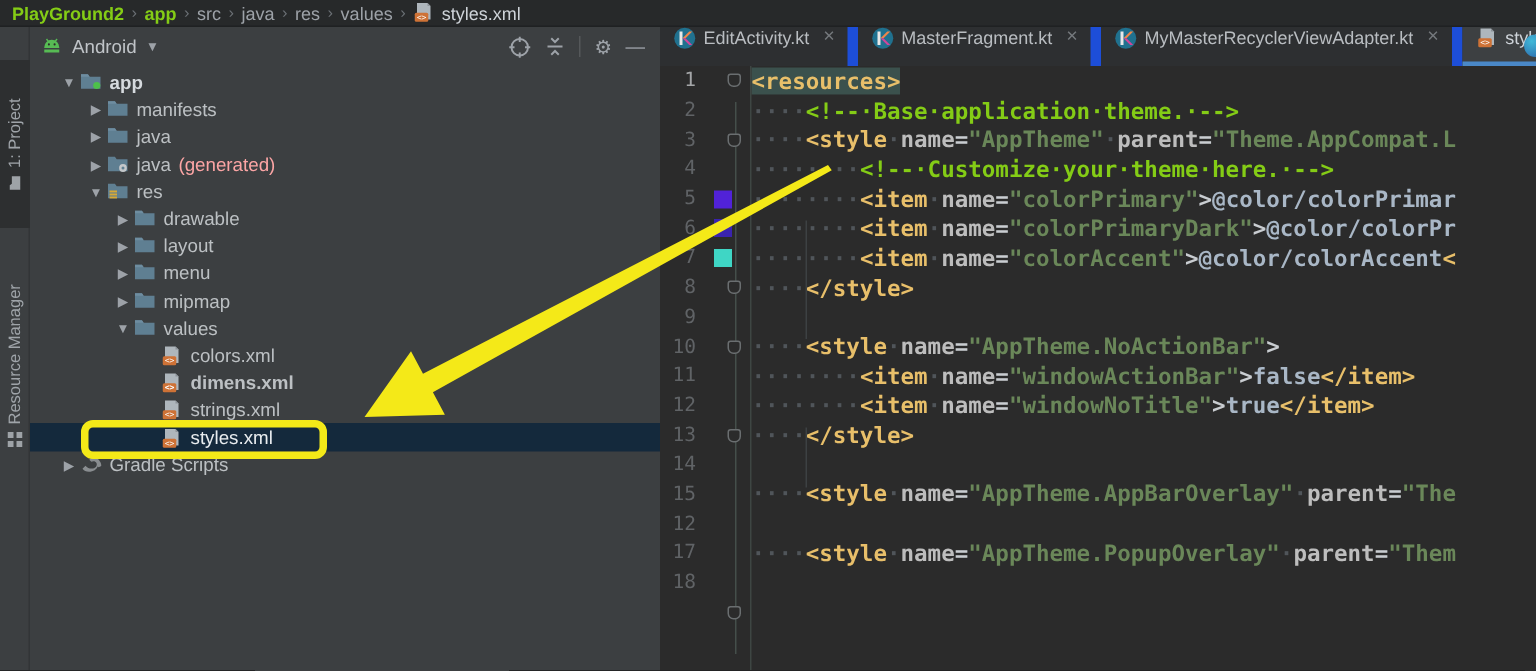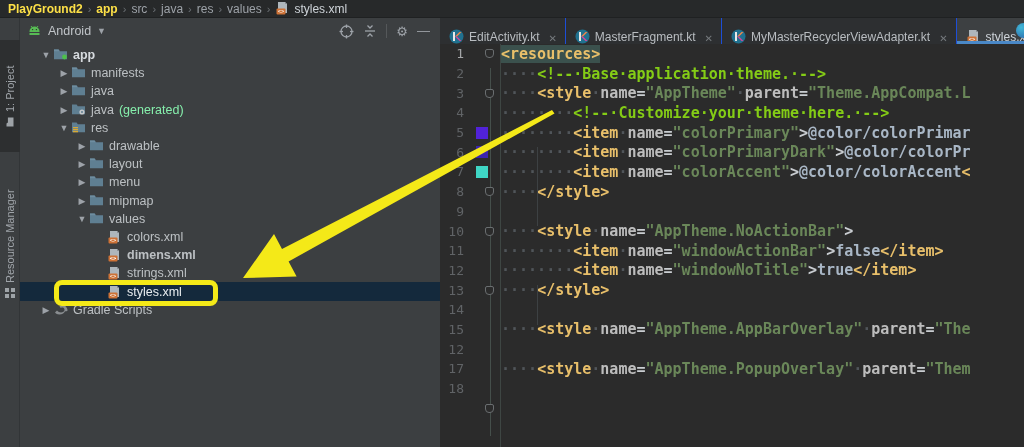--- a/index.html
+++ b/index.html
@@ -5,21 +5,21 @@
   * { margin:0; padding:0; box-sizing:border-box; }
   html,body { background:#1e1f21; }
   #root { position:relative; width:1024px; height:447px; overflow:hidden;
           background:#2b2b2b; font-family:"Liberation Sans", sans-serif; }
 
   
   #topbar { position:absolute; left:0; top:0; width:1024px; height:18px;
             background:#27292a; display:flex; align-items:center; padding-left:8px;
             border-bottom:1px solid #1f2122; z-index:3; }
   .bc-item { font-size:12px; color:#9da2a8; display:flex; align-items:center; gap:4px; }
-  .bc-item.bold { color:#fde047; font-weight:bold; }
+  .bc-item.bold { color:#84cc16; font-weight:bold; }
   .bc-item.current { color:#ced3d8; }
   .bc-sep { color:#6b7075; font-size:11px; margin:0 5px; }
 
   
   #stripe { position:absolute; left:0; top:18px; width:20px; height:429px;
             background:#3c3f41; border-right:1px solid #323537; z-index:2; }
   .stripe-item { position:absolute; left:0; width:20px;
                  writing-mode:vertical-rl; transform:rotate(180deg);
                  display:flex; align-items:center; justify-content:center; gap:5px;
                  font-size:11px; color:#9fa4a9; }
@@ -36,31 +36,31 @@
   #panel-header-icons { margin-left:auto; display:flex; align-items:center; gap:9px; padding-right:10px; }
   .hdr-divider { width:1px; height:14px; background:#55585a; }
 
   #tree { position:relative; padding-top:2px; }
   .trow { position:relative; height:18.2px; display:flex; align-items:center;
           font-size:12.5px; color:#bcc0c3; white-space:nowrap; }
   .trow.bold { font-weight:bold; color:#d6dade; }
   .trow.selected { background:#14293c; color:#e8ecef; }
   .tarrow { width:14px; flex:none; font-size:9px; color:#9da2a8; text-align:center; }
   .ticon { width:15px; height:14px; flex:none; margin-right:5px; position:relative; }
-  .textra { color:#86efac; margin-left:5px; font-weight:normal; }
+  .textra { color:#fca5a5; margin-left:5px; font-weight:normal; }
 
   #yellow-box { position:absolute; left:34px; top:262px; width:164px; height:26px;
                 border:5px solid #f4e918; border-radius:8px; z-index:40; }
 
   
   #editor { position:absolute; left:440px; top:18px; width:584px; height:429px;
             background:#2b2b2b; }
   #tabbar { position:relative; height:26px; background:#27292a; display:flex; overflow:hidden; }
-  .tab { position:relative; display:flex; align-items:flex-end; gap:5px; padding:0 8px 0 9px;
-         background:#2d2f31; border-right:1px solid #1d4ed8; font-size:12px; color:#b9bdc1; }
+  .tab { position:relative; display:flex; align-items:flex-start; gap:5px; padding:0 8px 0 9px;
+         background:#2d2f31; border-right:7px solid #1d4ed8; font-size:12px; color:#b9bdc1; }
   .tab.active { background:#3d4042; color:#ced3d9; }
   .tab.active::after { content:""; position:absolute; left:0; right:0; bottom:0; height:3px; background:#4a88c7; }
   .tab-close { color:#75797d; font-size:10px; margin-left:4px; }
   #tab-overflow-icon { position:absolute; right:-7px; top:5px; width:15px; height:15px; border-radius:50%;
                        background:radial-gradient(circle at 35% 30%, #41b9d8, #2a62a8); }
 
   #code { position:absolute; left:0; top:26px; width:584px; height:403px; overflow:hidden; }
   .cline { display:flex; align-items:center; height:19.7px; white-space:pre; }
   .num { width:24px; padding-left:6px; text-align:right; flex:none;
          font:13px "DejaVu Sans Mono", monospace; color:#606366; }

